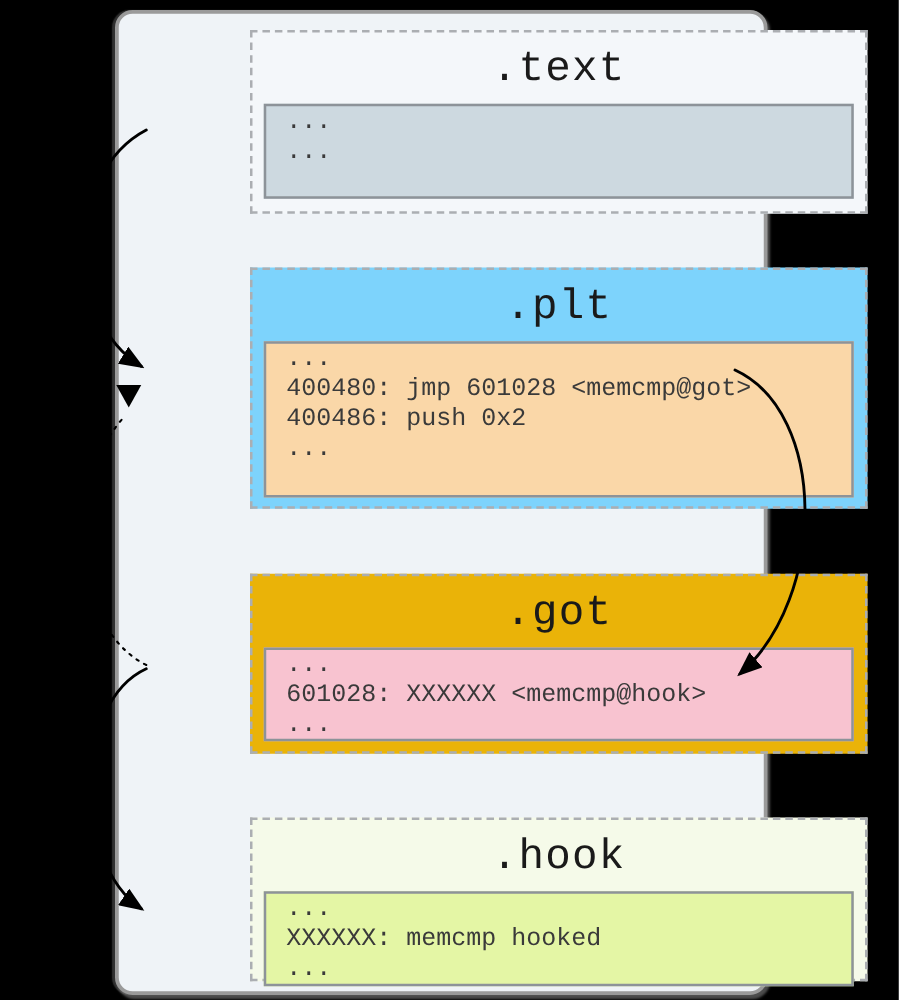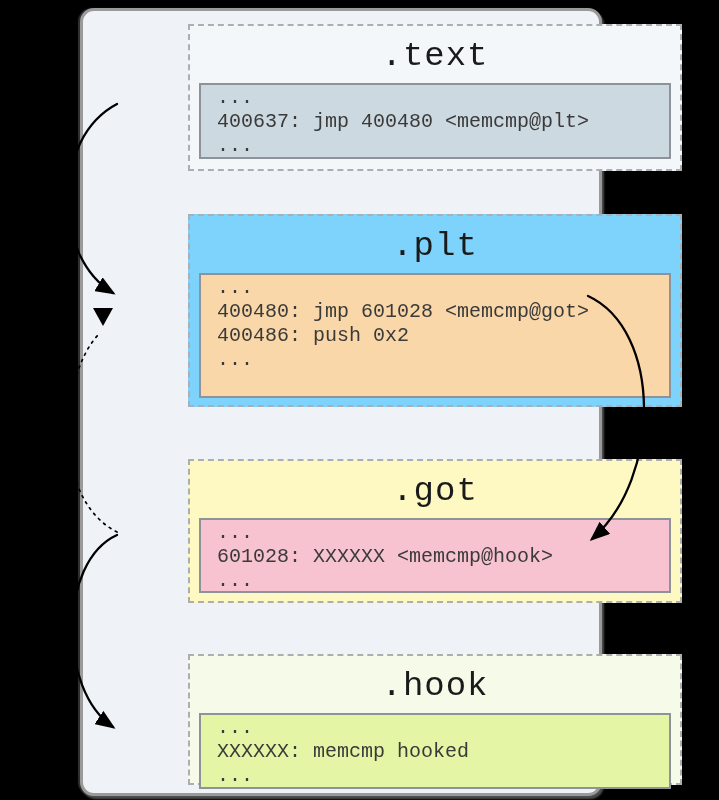--- a/index.html
+++ b/index.html
@@ -2,21 +2,21 @@
 <html><head>
 <meta charset="utf-8">
 <style>
   html,body{margin:0;padding:0;}
   body{
     width:719px;height:800px;position:relative;overflow:hidden;
     background:#000;
     font-family:"Liberation Mono","DejaVu Sans Mono",monospace;
   }
   #container{
-    position:absolute;left:80px;top:8px;width:522px;height:788px;
+    position:absolute;left:92px;top:8px;width:522px;height:788px;
     box-sizing:border-box;
     background:#eff3f7;
     border:3px solid #9a9a9a;
     border-radius:14px;
     box-shadow:2px 3px 2px rgba(140,140,140,0.55),-2px 0 1px rgba(140,140,140,0.35);
   }
   .section{
     position:absolute;left:105px;width:494px;
     box-sizing:border-box;
     border:2px dashed #abaeb2;
@@ -55,36 +55,35 @@
 </style>
 </head>
 <body>
 
 <div id="container">
 
   <div class="section" id="section-text" style="background: rgb(244, 247, 250);">
     <div class="section-title">.text</div>
     <div class="code-box" style="background: rgb(205, 217, 224);">
       <div class="code-line">...</div>
-      <div class="code-line">400637: jmp 400480 &lt;memcmp@plt&gt;</div>
       <div class="code-line">...</div>
     </div>
   </div>
 
   <div class="section" id="section-plt" style="background: #7dd3fc;">
     <div class="section-title">.plt</div>
     <div class="code-box" style="background: rgb(250, 215, 168);">
       <div class="code-line">...</div>
       <div class="code-line">400480: jmp 601028 &lt;memcmp@got&gt;</div>
       <div class="code-line">400486: push 0x2</div>
       <div class="code-line">...</div>
     </div>
   </div>
 
-  <div class="section" id="section-got" style="background: #fef9c3;">
+  <div class="section" id="section-got" style="background: #eab308;">
     <div class="section-title">.got</div>
     <div class="code-box" style="background: rgb(248, 195, 208);">
       <div class="code-line">...</div>
       <div class="code-line">601028: XXXXXX &lt;memcmp@hook&gt;</div>
       <div class="code-line">...</div>
     </div>
   </div>
 
   <div class="section" id="section-hook" style="background: rgb(245, 250, 233);">
     <div class="section-title">.hook</div>

